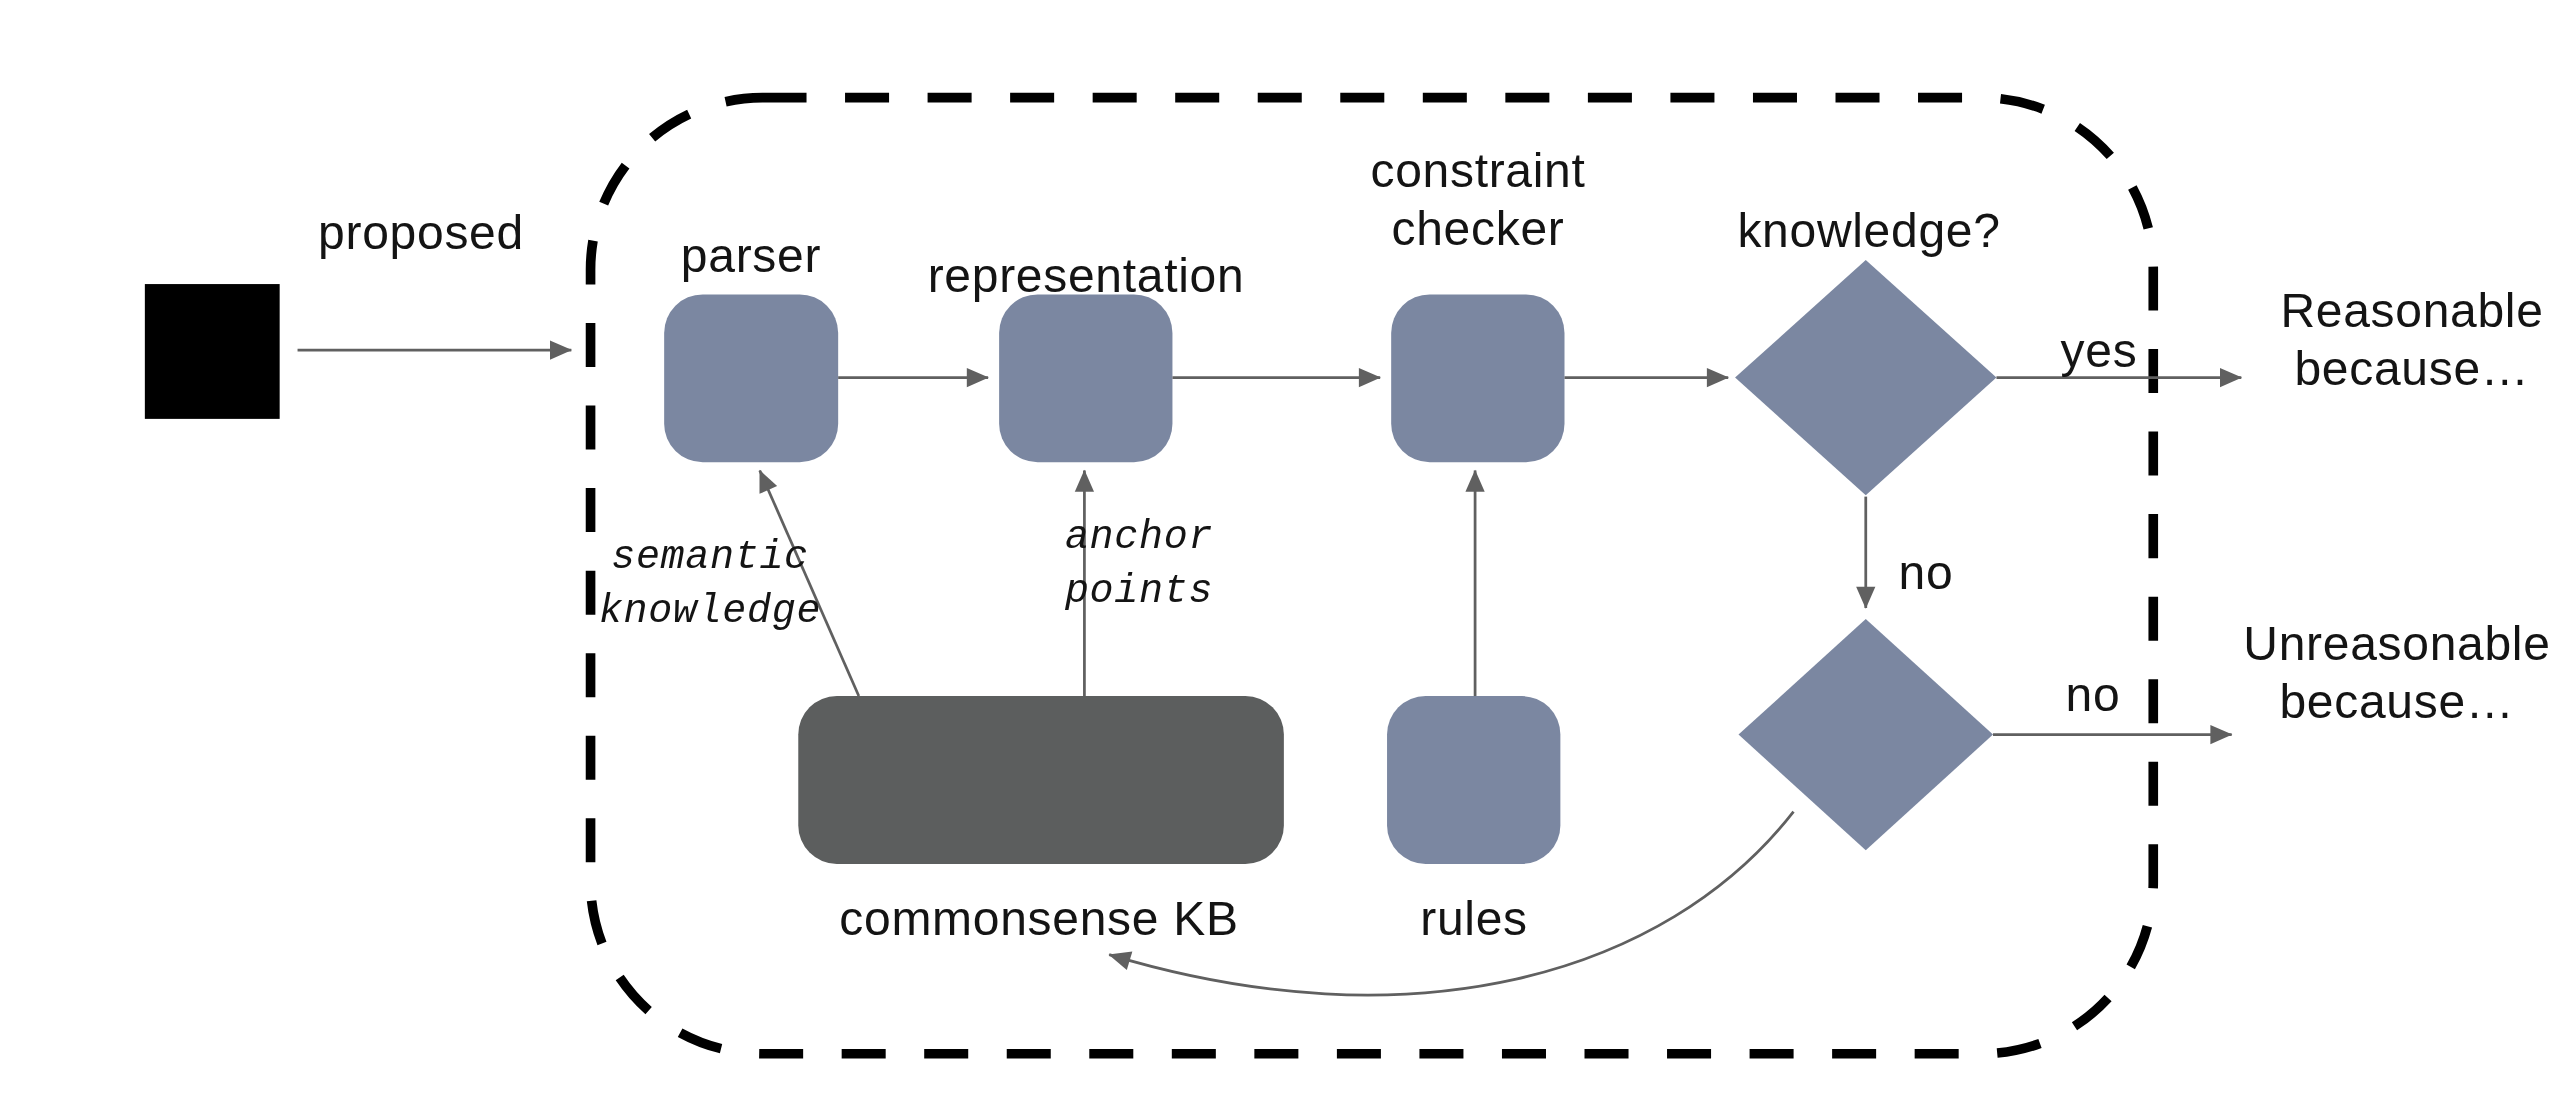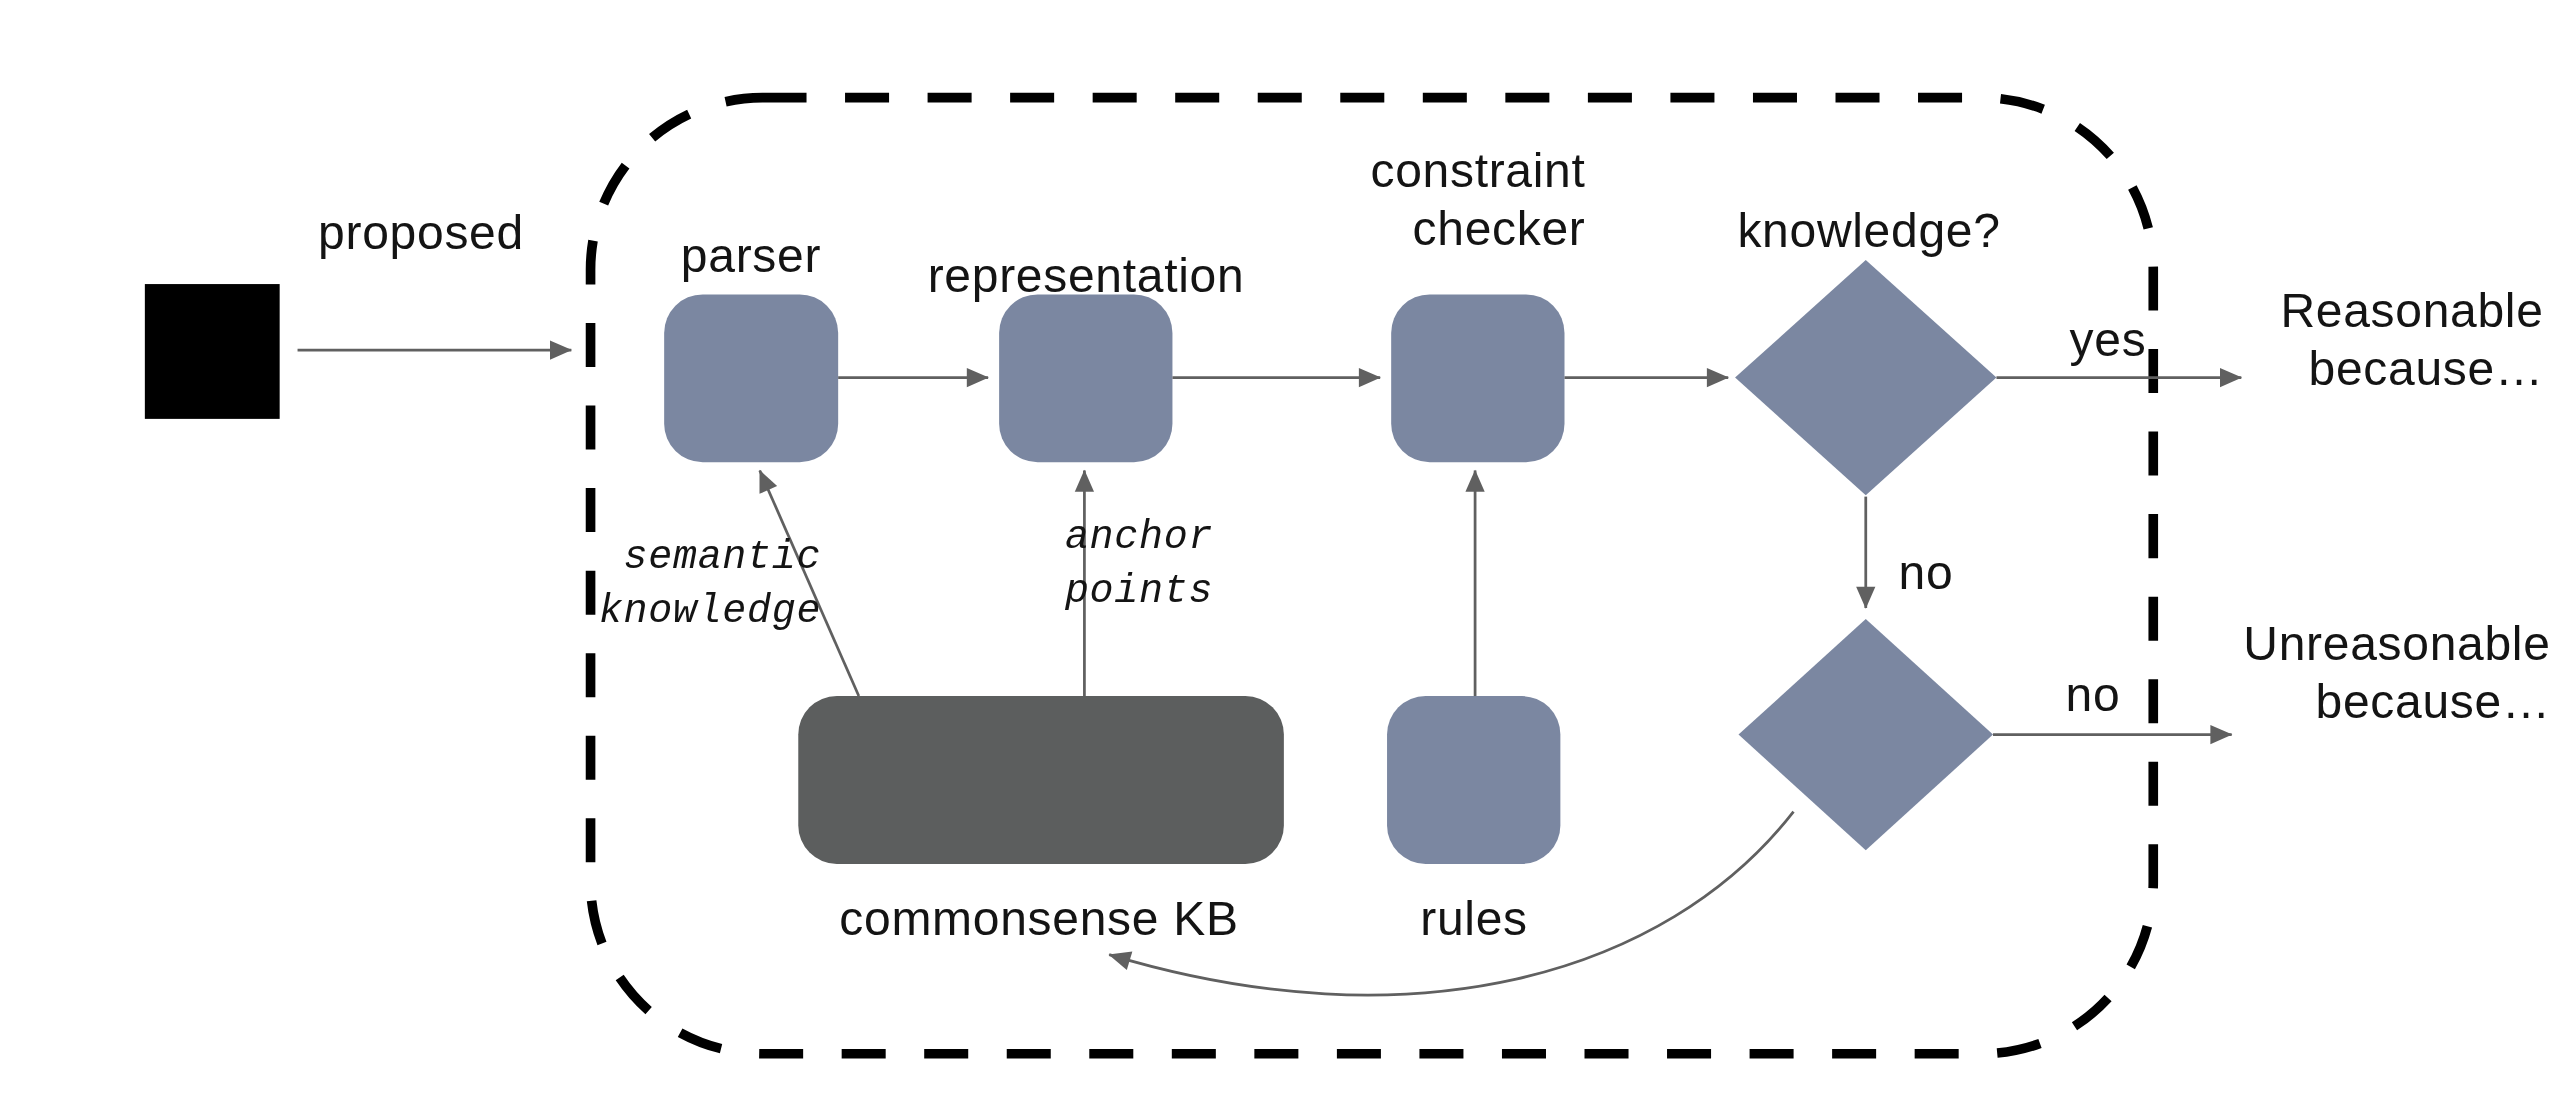--- a/index.html
+++ b/index.html
@@ -1,20 +1,20 @@
 <!DOCTYPE html>
 <html style="font-size:11px"><head>
 <meta charset="utf-8">
 <style>
   html,body{margin:0;padding:0;background:#ffffff;}
   body{width:2576px;height:1095px;position:relative;overflow:hidden;
        font-family:"Liberation Sans",sans-serif;}
   #canvas{position:absolute;left:0;top:0;width:2576px;height:1095px;}
   svg.layer{position:absolute;left:0;top:0;width:2576px;height:1095px;}
-  .lbl{position:absolute;transform:translateX(-50%);text-align:right;
+  .lbl{position:absolute;transform:translateX(-50%);text-align:center;
        color:#141414;font-size:48px;line-height:1.2;white-space:nowrap;
        letter-spacing:0.7px;}
   .lbl .ln{display:block;}
   .small-i{font-size:40px;font-style:italic;line-height:1.34;font-family:Liberation Mono, monospace;}
   .small-r{font-size:40px;line-height:1.24;}
 </style>
 </head>
 <body>
 
 <div id="canvas">
@@ -61,21 +61,21 @@
 
   <div class="lbl" style="left:1086px;top:227px;margin-top:20px;">representation</div>
 
   <div class="lbl" style="left:1478px;top:142px;">
     <span class="ln">constraint</span>
     <span class="ln">checker</span>
   </div>
 
   <div class="lbl" style="left:1869px;top:202px;">knowledge?</div>
 
-  <div class="lbl" style="left:2099px;top:311px;margin-left:9px;">yes</div>
+  <div class="lbl" style="left:2099px;top:322px;">yes</div>
 
   <div class="lbl" style="left:1926px;top:544px;">no</div>
 
   <div class="lbl" style="left:2093px;top:666px;">no</div>
 
   <div class="lbl" style="left:2412px;top:282px;">
     <span class="ln">Reasonable</span>
     <span class="ln">because…</span>
   </div>
 

